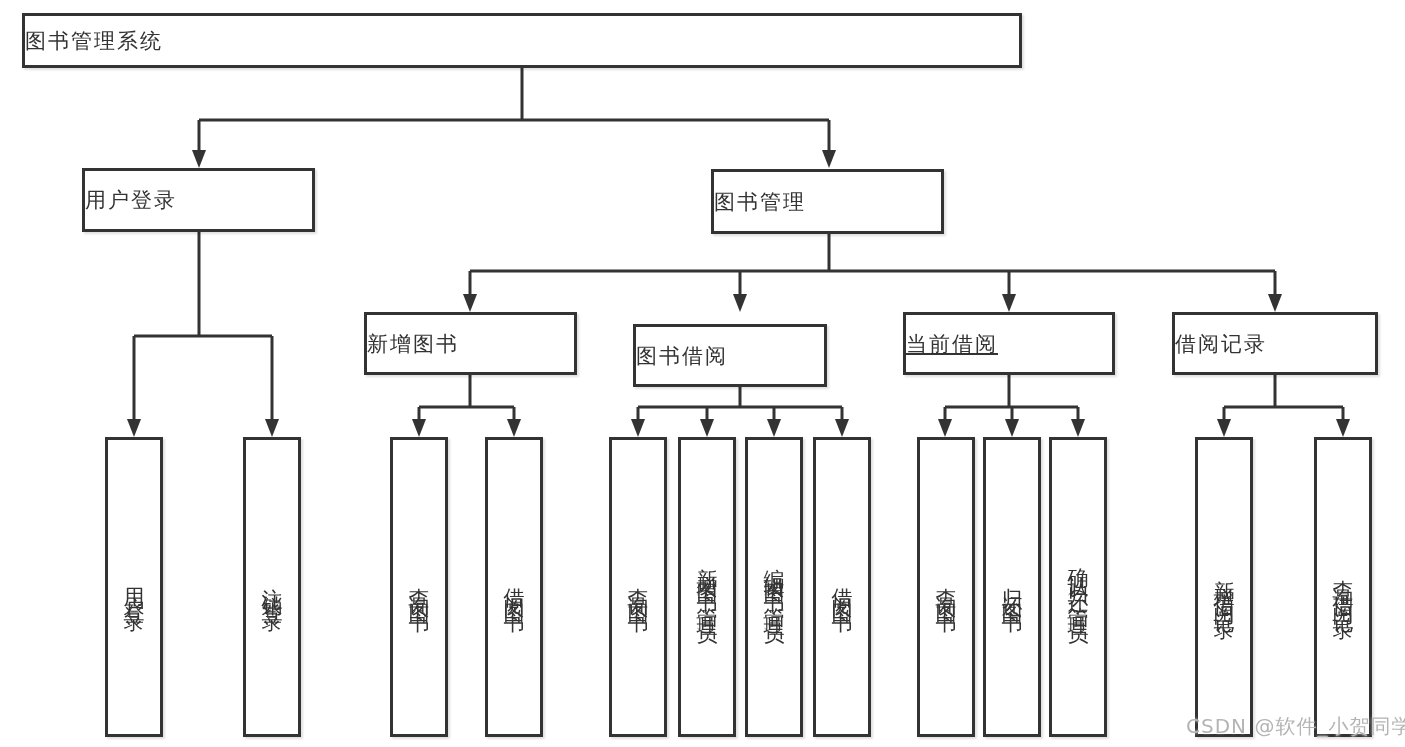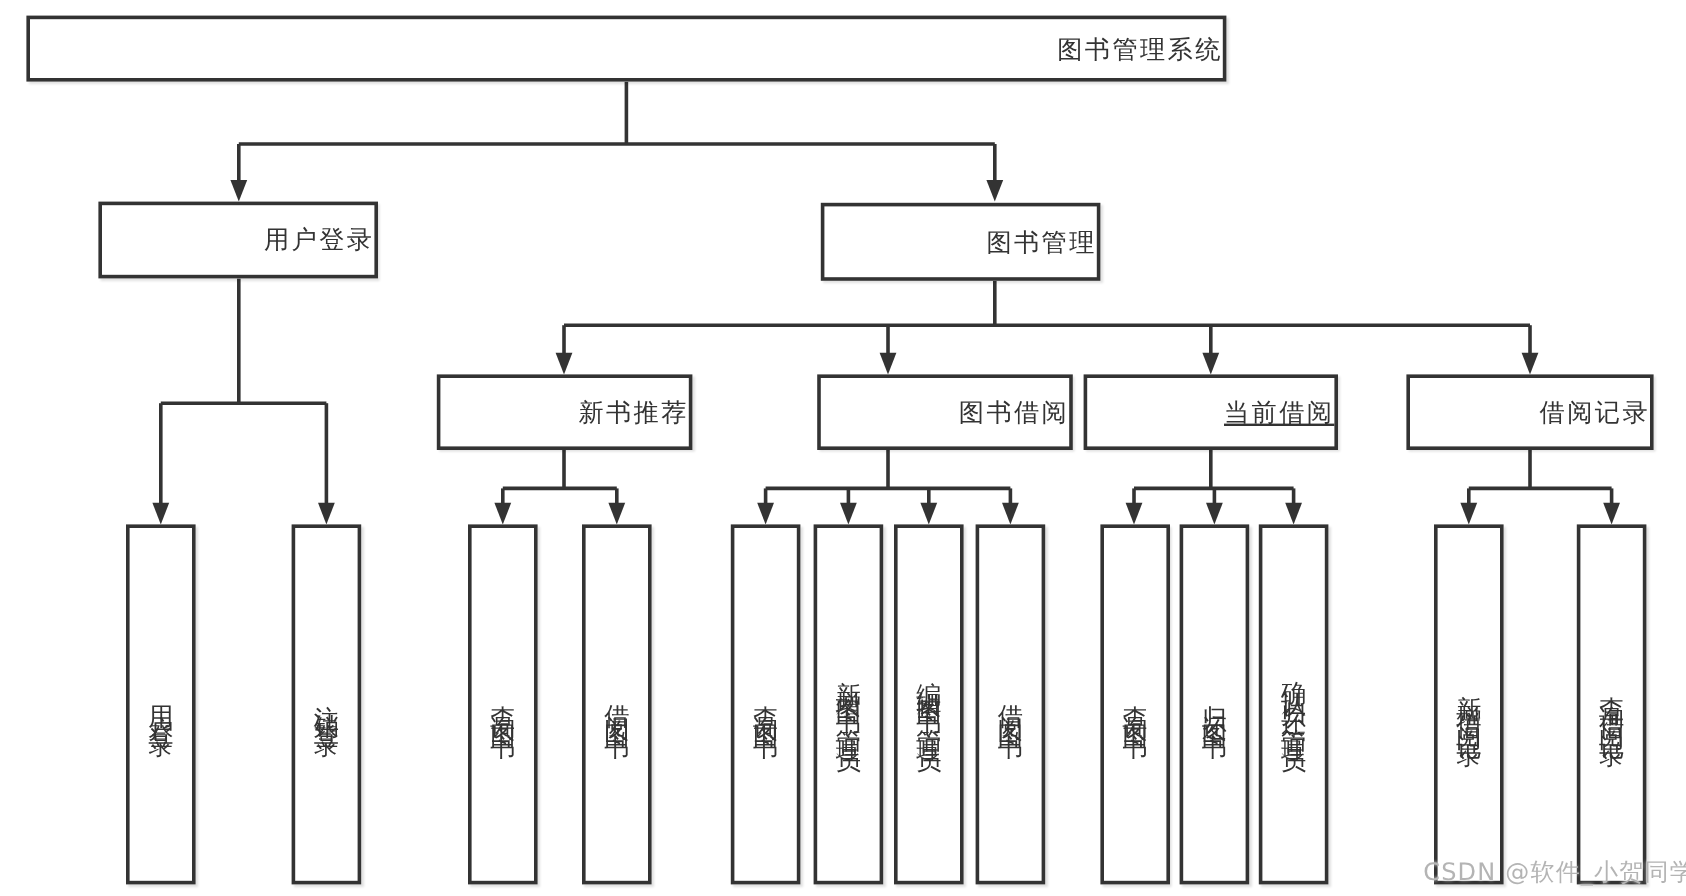--- a/index.html
+++ b/index.html
@@ -18,21 +18,21 @@
     width: 1405px; height: 747px;
   }
   .connectors line { stroke: #333333; stroke-width: 3; }
   .connectors polygon { fill: #333333; }
   .hbox {
     position: absolute;
     background: #ffffff;
     border: 3px solid #333333;
     display: flex;
     align-items: center;
-    justify-content: flex-end;
+    justify-content: flex-start;
     font-size: 21px;
     color: #333333;
     letter-spacing: 2px;
     box-shadow: 2px 2px 2px rgba(0,0,0,0.12);
   }
   .vbox {
     position: absolute;
     top: 437px;
     width: 58px;
     height: 300px;
@@ -143,28 +143,28 @@
     </g>
   </svg>
 
   <div class="hbox" style="left:22px; top:13px; width:1000px; height:55px;">
     <span>图书管理系统</span>
   </div>
 
   <div class="hbox" style="left:82px; top:168px; width:233px; height:64px;">
     <span>用户登录</span>
   </div>
-  <div class="hbox" style="left:684px; top:169px; width:233px; height:65px;padding-left:12px;">
+  <div class="hbox" style="left:711px; top:169px; width:233px; height:65px;">
     <span>图书管理</span>
   </div>
 
   <div class="hbox" style="left:364px; top:312px; width:213px; height:63px;">
-    <span>新书推荐</span>
-  </div>
-  <div class="hbox" style="left:633px; top:312px; width:213px; height:63px;margin-left:48px;">
+    <span>新增图书</span>
+  </div>
+  <div class="hbox" style="left:633px; top:324px; width:194px; height:63px;">
     <span>图书借阅</span>
   </div>
   <div class="hbox" style="left:903px; top:312px; width:212px; height:63px;text-decoration:underline;">
     <span>当前借阅</span>
   </div>
   <div class="hbox" style="left:1172px; top:312px; width:206px; height:63px;">
     <span>借阅记录</span>
   </div>
 
   <div class="vbox" style="left:105px;">

